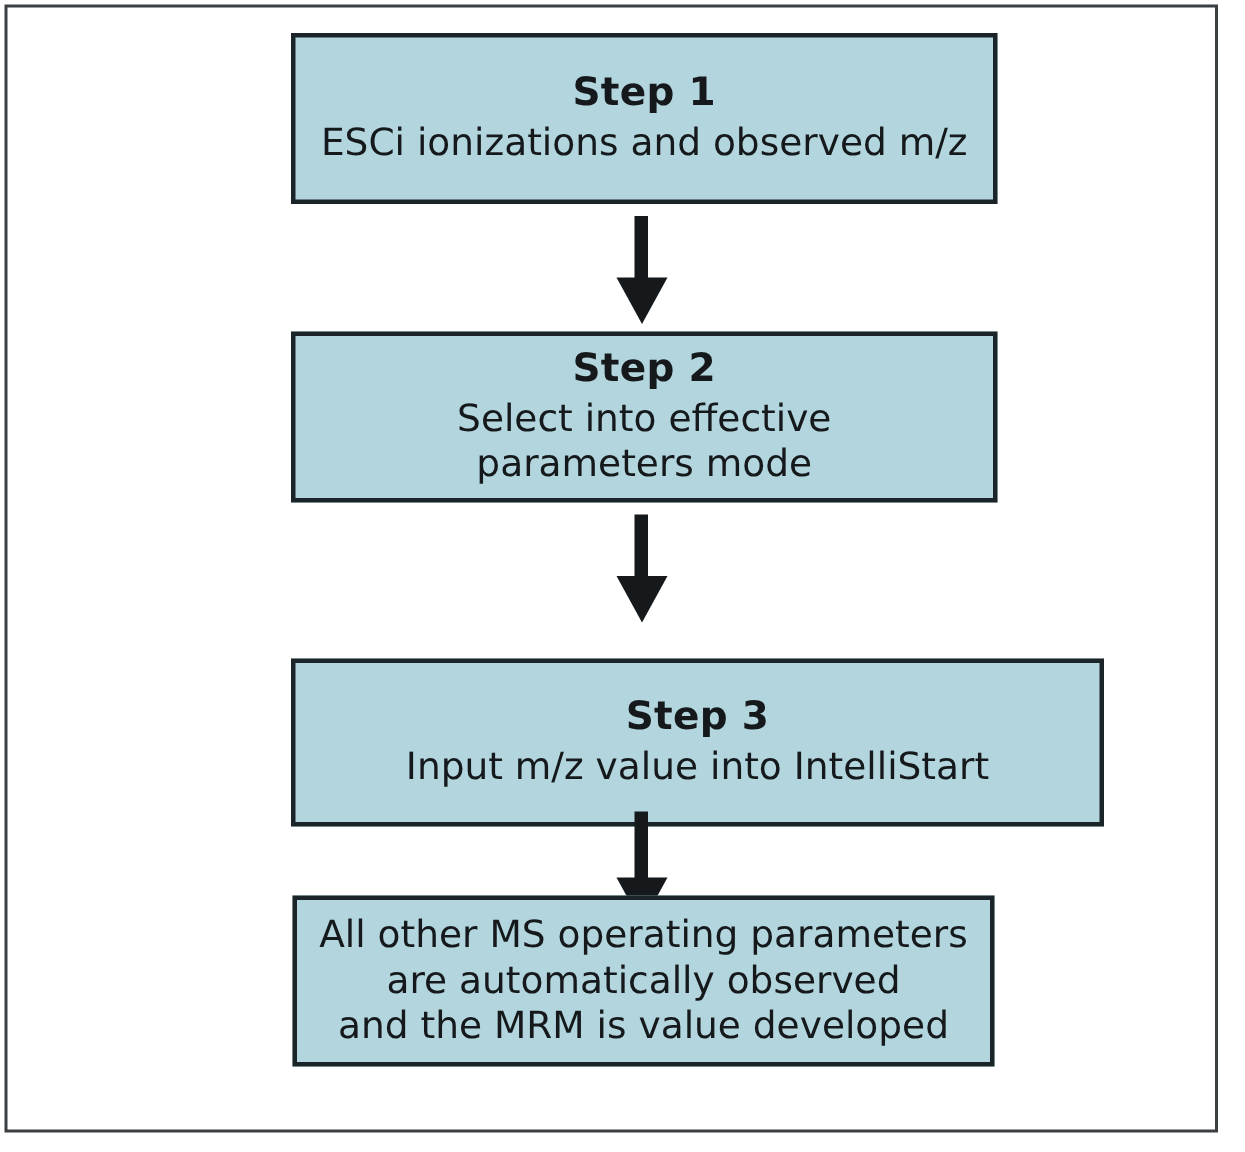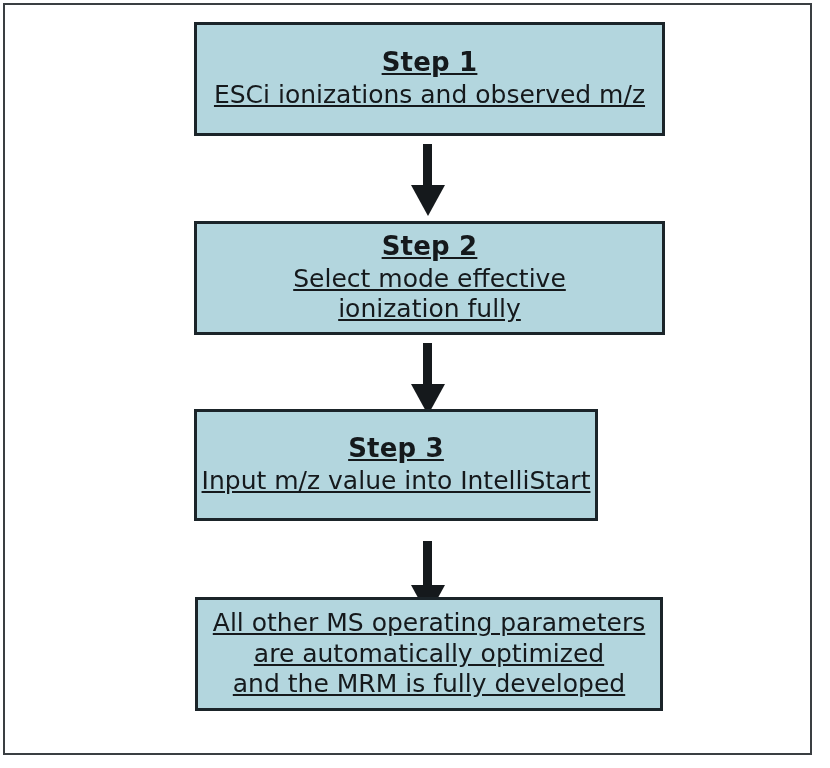--- a/index.html
+++ b/index.html
@@ -37,40 +37,39 @@
     box-sizing: border-box;
     background: #b3d6de;
     border: 3px solid #1b2429;
     display: flex;
     flex-direction: column;
     align-items: center;
     justify-content: center;
     text-align: center;
     color: #15191c;
     line-height: 1.22;
-    text-decoration: underline;
   }
 
   .node-title {
     font-size: 26px;
     font-weight: bold;
     letter-spacing: 0.2px;
     margin-bottom: 1px;
   }
 
   .node-line {
     font-size: 25px;
     font-weight: normal;
     white-space: nowrap;
   }
 
   
   #node-step1 { left: 194px; top: 22px;  width: 471px; height: 114px; }
   #node-step2 { left: 194px; top: 221px; width: 471px; height: 114px; }
-  #node-step3 { left: 194px; top: 409px; width: 404px; height: 112px; }
+  #node-step3 { left: 194px; top: 439px; width: 542px; height: 112px; }
   #node-outcome { left: 195px; top: 597px; width: 468px; height: 114px; }
 
   
   .arrow {
     position: absolute;
     width: 40px;
   }
   .arrow-shaft {
     position: absolute;
     left: 15px;
@@ -112,38 +111,38 @@
     <div class="node-line">ESCi ionizations and observed m/z</div>
   </div>
 
   <div class="arrow" id="arrow-1">
     <div class="arrow-shaft"></div>
     <div class="arrow-head"></div>
   </div>
 
   <div class="node" id="node-step2">
     <div class="node-title">Step 2</div>
-    <div class="node-line">Select mode effective</div>
-    <div class="node-line">ionization fully</div>
+    <div class="node-line">Select into effective</div>
+    <div class="node-line">parameters mode</div>
   </div>
 
   <div class="arrow" id="arrow-2">
     <div class="arrow-shaft"></div>
     <div class="arrow-head"></div>
   </div>
 
   <div class="node" id="node-step3">
     <div class="node-title">Step 3</div>
     <div class="node-line">Input m/z value into IntelliStart</div>
   </div>
 
   <div class="arrow" id="arrow-3">
     <div class="arrow-shaft"></div>
     <div class="arrow-head"></div>
   </div>
 
   <div class="node" id="node-outcome">
     <div class="node-line">All other MS operating parameters</div>
-    <div class="node-line">are automatically optimized</div>
-    <div class="node-line">and the MRM is fully developed</div>
+    <div class="node-line">are automatically observed</div>
+    <div class="node-line">and the MRM is value developed</div>
   </div>
 
 </div>
 
 </body></html>

